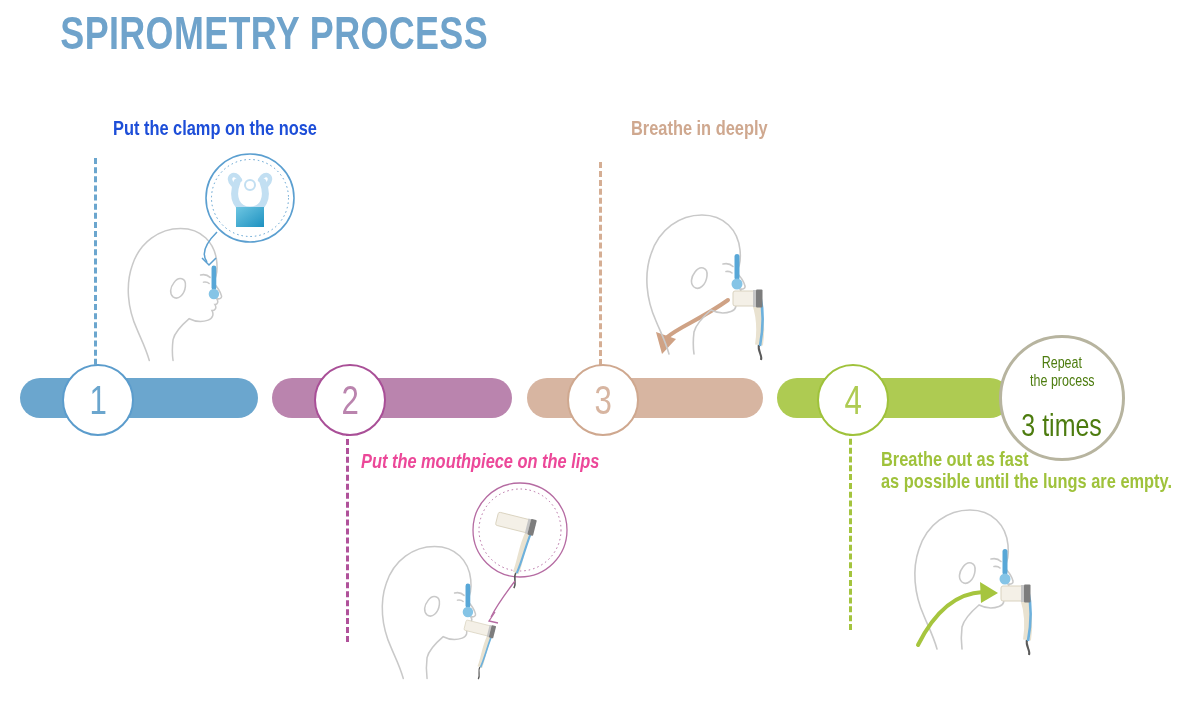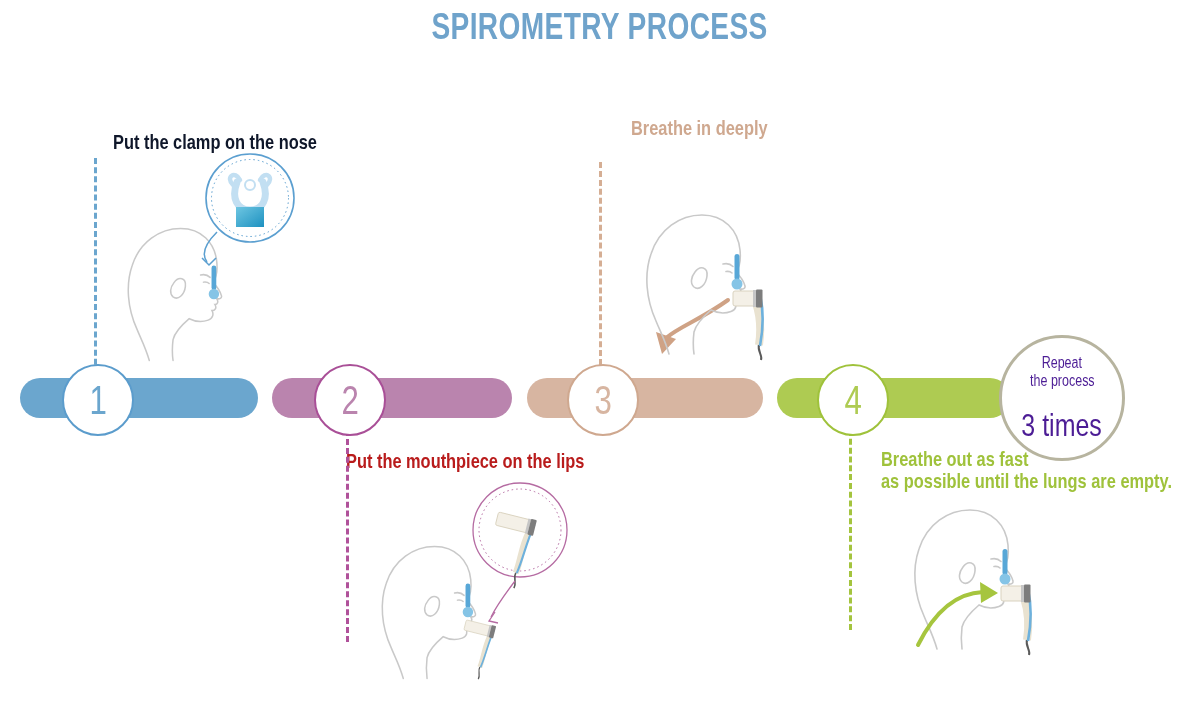--- a/index.html
+++ b/index.html
@@ -1,21 +1,21 @@
 <!DOCTYPE html>
 <html><head>
 <meta charset="utf-8">
 <style>
   html,body{margin:0;padding:0;background:#fff;}
   .page{position:relative;width:1200px;height:721px;background:#ffffff;overflow:hidden;
         font-family:"Liberation Sans",sans-serif;}
   .cond{display:inline-block;transform:scaleX(0.78);transform-origin:0 50%;white-space:nowrap;}
   .cond-c{display:inline-block;transform:scaleX(0.78);transform-origin:50% 50%;white-space:nowrap;}
-  .title{position:absolute;left:0;top:6px;width:100%;text-align:center;
-         font-size:36px;font-weight:bold;letter-spacing:.5px;}
+  .title{position:absolute;left:0;top:6px;width:100%;text-align:left;
+         font-size:46px;font-weight:bold;letter-spacing:.5px;}
   .step-label{position:absolute;font-size:21px;font-weight:bold;line-height:22px;}
   .vdash{position:absolute;width:0;border-left:3px dashed #999;}
   .pill{position:absolute;top:378px;height:40px;border-radius:20px;}
   .num-circle{position:absolute;top:364px;width:68px;height:68px;border-radius:50%;
               background:#fff;border:2px solid #999;display:flex;align-items:center;
               justify-content:center;font-size:40px;font-weight:normal;z-index:3;}
   .repeat-badge{position:absolute;left:999px;top:335px;width:120px;height:120px;border-radius:50%;
                 background:#fff;border:3px solid #b7b49f;display:flex;flex-direction:column;
                 align-items:center;justify-content:center;z-index:3;text-align:center;}
   .repeat-badge .sm{font-size:16px;line-height:18px;}
@@ -25,27 +25,27 @@
 </style>
 </head>
 <body>
 
 <div class="page">
 
   <div class="title" style="color: rgb(111, 163, 203);">
     <span class="cond-c">SPIROMETRY PROCESS</span>
   </div>
 
-  <div class="step-label" style="left: 113px; top: 131px; color: #0f172a;">
+  <div class="step-label" style="left: 113px; top: 117px; color: #1d4ed8;">
     <span class="cond">Put the clamp on the nose</span>
   </div>
   <div class="step-label" style="left: 624px; top: 117px; color: rgb(207, 168, 143); margin-left: 7px;">
     <span class="cond">Breathe in deeply</span>
   </div>
-  <div class="step-label" style="left: 346px; top: 450px; color: #b91c1c;">
+  <div class="step-label" style="left: 361px; top: 450px; color: #ec4899; font-style: italic;">
     <span class="cond">Put the mouthpiece on the lips</span>
   </div>
   <div class="step-label" style="left: 881px; top: 448px; color: rgb(159, 194, 59);">
     <div><span class="cond">Breathe out as fast</span></div>
     <div><span class="cond">as possible until the lungs are empty.</span></div>
   </div>
 
   <div class="vdash z1" style="left: 94px; top: 158px; height: 216px; border-left-color: rgb(107, 166, 206);"></div>
   <div class="vdash z1" style="left: 599px; top: 162px; height: 212px; border-left-color: rgb(213, 174, 148);"></div>
   <div class="vdash z1" style="left: 346px; top: 430px; height: 212px; border-left-color: rgb(176, 81, 154);"></div>
@@ -62,21 +62,21 @@
   <div class="num-circle" style="left: 314px; border-color: rgb(169, 79, 151); color: rgb(186, 132, 174);">
     <span class="cond-c">2</span>
   </div>
   <div class="num-circle" style="left: 567px; border-color: rgb(207, 168, 143); color: rgb(215, 181, 161);">
     <span class="cond-c">3</span>
   </div>
   <div class="num-circle" style="left: 817px; border-color: rgb(159, 194, 59); color: rgb(174, 203, 82);">
     <span class="cond-c">4</span>
   </div>
 
-  <div class="repeat-badge" style="border-color: rgb(183, 180, 159); color: #4c1d95; justify-content: center;">
+  <div class="repeat-badge" style="border-color: rgb(183, 180, 159); color: #4d7c0f; justify-content: center;">
     <div class="sm"><span class="cond-c">Repeat</span></div>
     <div class="sm"><span class="cond-c">the process</span></div>
     <div class="lg"><span class="cond-c">3 times</span></div>
   </div>
 
   <svg width="0" height="0" style="position:absolute" aria-hidden="true">
     <defs>
       <linearGradient id="pad-grad" x1="0" y1="0" x2="1" y2="1">
         <stop offset="0" stop-color="#6ec6e2"></stop>
         <stop offset="1" stop-color="#1d91c0"></stop>

